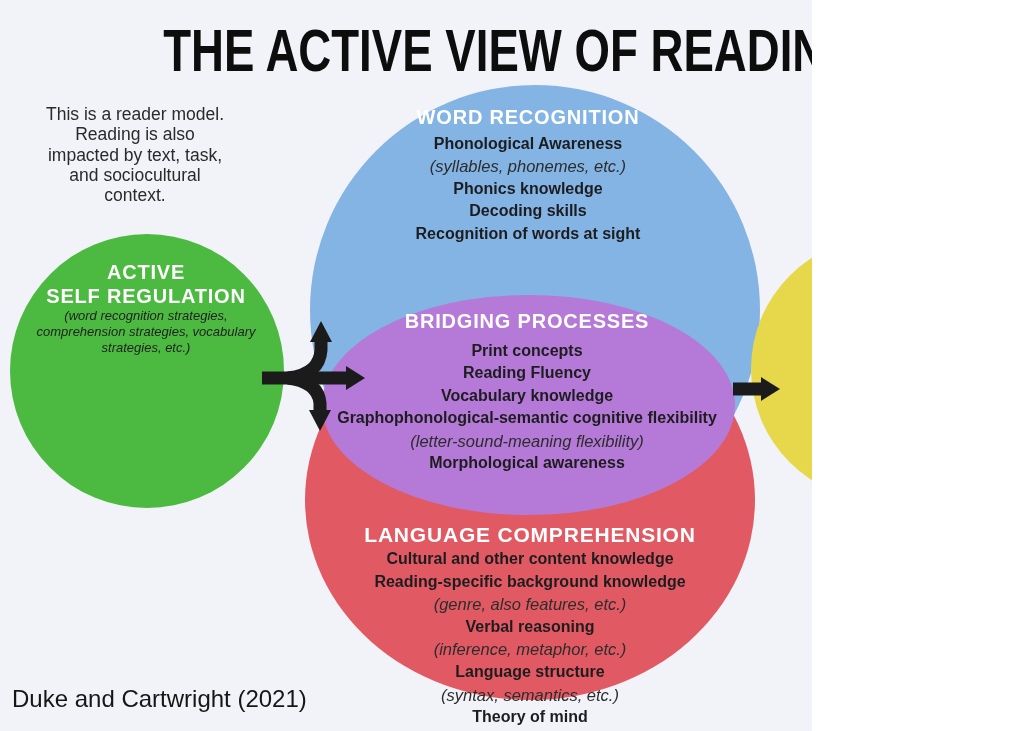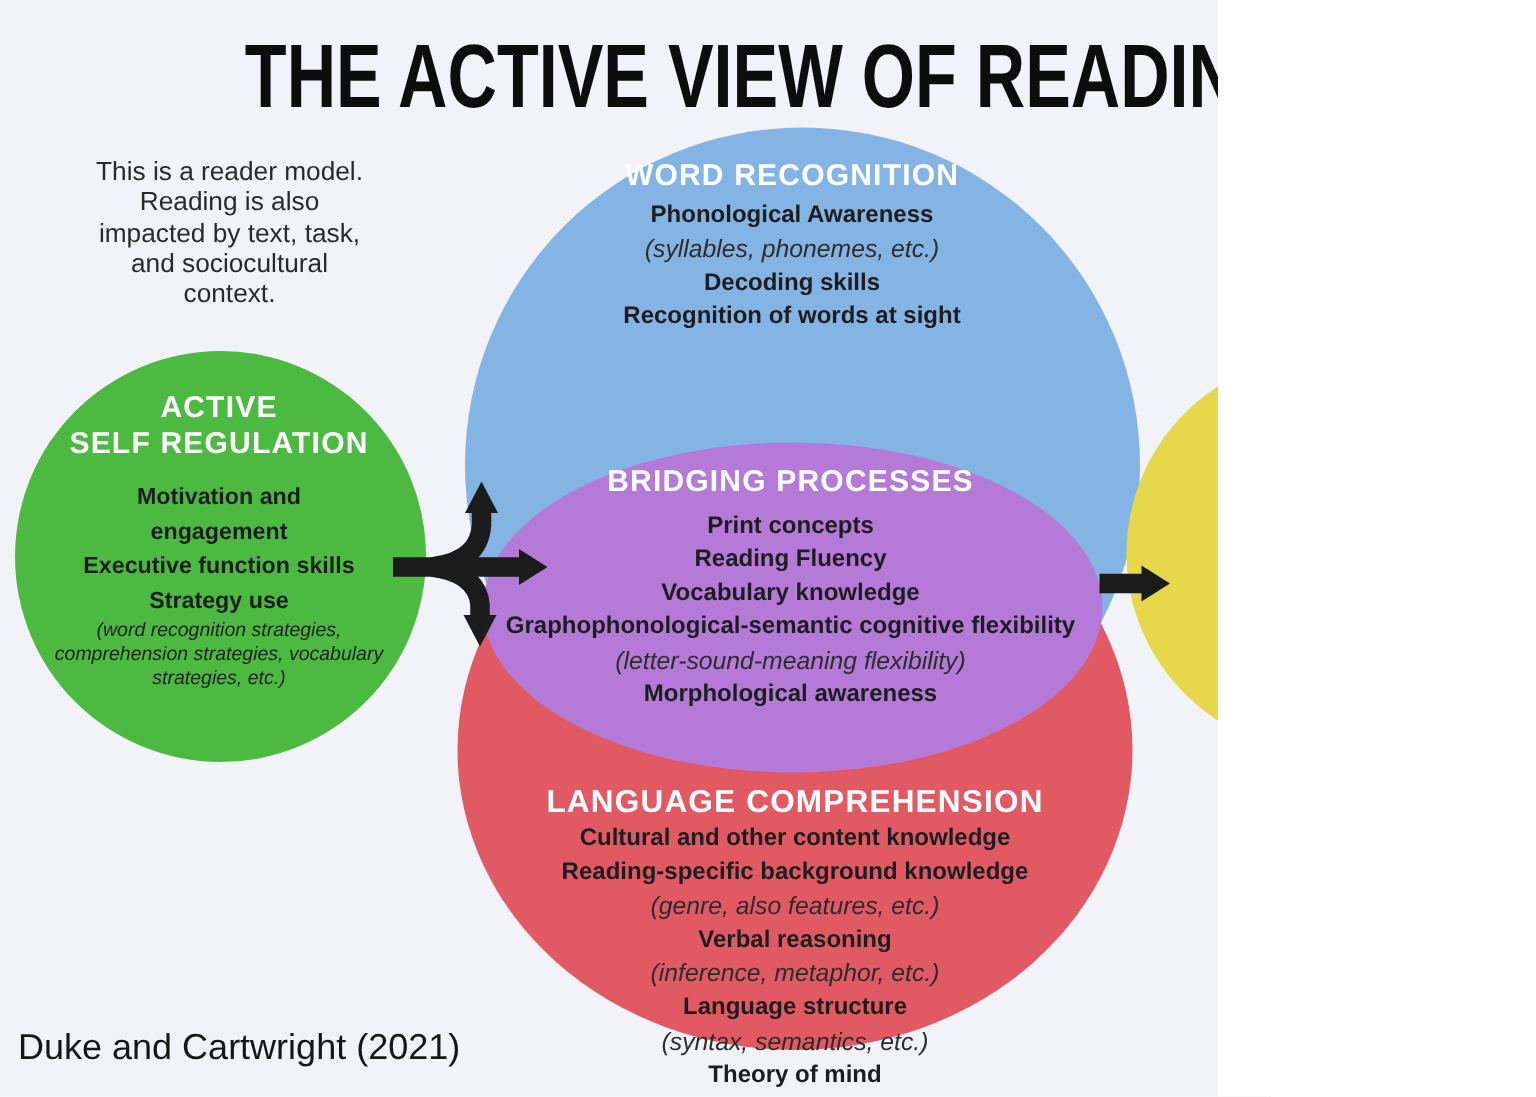--- a/index.html
+++ b/index.html
@@ -17,21 +17,21 @@
   }
   .circle{position:absolute;border-radius:50%;}
   #c-blue  {left:310px;top:85px; width:450px;height:450px;background:var(--color-blue);}
   #c-red   {left:305px;top:300px;width:450px;height:400px;background:var(--color-red);}
   #c-purple{left:322px;top:295px;width:413px;height:220px;background:var(--color-purple);}
   #c-green {left:10px; top:234px;width:274px;height:274px;background:var(--color-green);}
   #c-yellow{left:751px;top:237px;width:264px;height:264px;background:var(--color-yellow);}
   .stack{position:absolute;transform:translateX(-50%);text-align:center;width:max-content;}
   .line{white-space:nowrap;}
   .head{font-weight:700;color:var(--color-heading,#fff);letter-spacing:0.8px;}
-  .note{left:153px;top:104px;font-size:17.5px;line-height:20.3px;color:#2a2a2a;}
+  .note{left:135px;top:104px;font-size:17.5px;line-height:20.3px;color:#2a2a2a;}
   .b{font-weight:700;font-size:16px;line-height:22.4px;}
   .i{font-style:italic;font-weight:400;font-size:16.5px;line-height:22.4px;color:#2c2c2c;}
   .wr-stack{left:528px;top:104px;}
   .wr-stack .head{font-size:20px;line-height:27px;margin-bottom:2px;}
   .bp-stack{left:527px;top:308px;}
   .bp-stack .head{font-size:20px;line-height:26px;margin-bottom:6px;}
   .lc-stack{left:530px;top:522px;}
   .lc-stack .head{font-size:21px;line-height:26px;}
   .lc-stack .b,.lc-stack .i{line-height:22.6px;}
   .asr-stack{left:146px;top:260px;}
@@ -64,20 +64,21 @@
   <div class="circle" id="c-blue"></div>
   <div class="circle" id="c-red"></div>
   <div class="circle" id="c-purple"></div>
   <div class="circle" id="c-green"></div>
   <div class="circle" id="c-yellow"></div>
 
   <div class="stack wr-stack">
     <div class="head line">WORD RECOGNITION</div>
     <div class="line b">Phonological Awareness</div>
     <div class="line i">(syllables, phonemes, etc.)</div>
+    <div class="line b">Phonics knowledge</div>
     <div class="line b">Decoding skills</div>
     <div class="line b">Recognition of words at sight</div>
   </div>
 
   <div class="stack bp-stack">
     <div class="head line">BRIDGING PROCESSES</div>
     <div class="line b">Print concepts</div>
     <div class="line b">Reading Fluency</div>
     <div class="line b">Vocabulary knowledge</div>
     <div class="line b">Graphophonological-semantic cognitive flexibility</div>
@@ -93,26 +94,20 @@
     <div class="line b">Verbal reasoning</div>
     <div class="line i">(inference, metaphor, etc.)</div>
     <div class="line b">Language structure</div>
     <div class="line i">(syntax, semantics, etc.)</div>
     <div class="line b">Theory of mind</div>
   </div>
 
   <div class="stack asr-stack">
     <div class="head line">ACTIVE</div>
     <div class="head line">SELF REGULATION</div>
-    <div class="asr-items">
-      <div class="line b">Motivation and</div>
-      <div class="line b">engagement</div>
-      <div class="line b">Executive function skills</div>
-      <div class="line b">Strategy use</div>
-    </div>
     <div class="line si">(word recognition strategies,</div>
     <div class="line si">comprehension strategies, vocabulary</div>
     <div class="line si">strategies, etc.)</div>
   </div>
 
   <div class="stack reading-label">READING</div>
 
   <svg class="arrows" width="1024" height="731" viewBox="0 0 1024 731">
     <g>
       <g fill="none" stroke="var(--color-arrow)" stroke-width="13">

